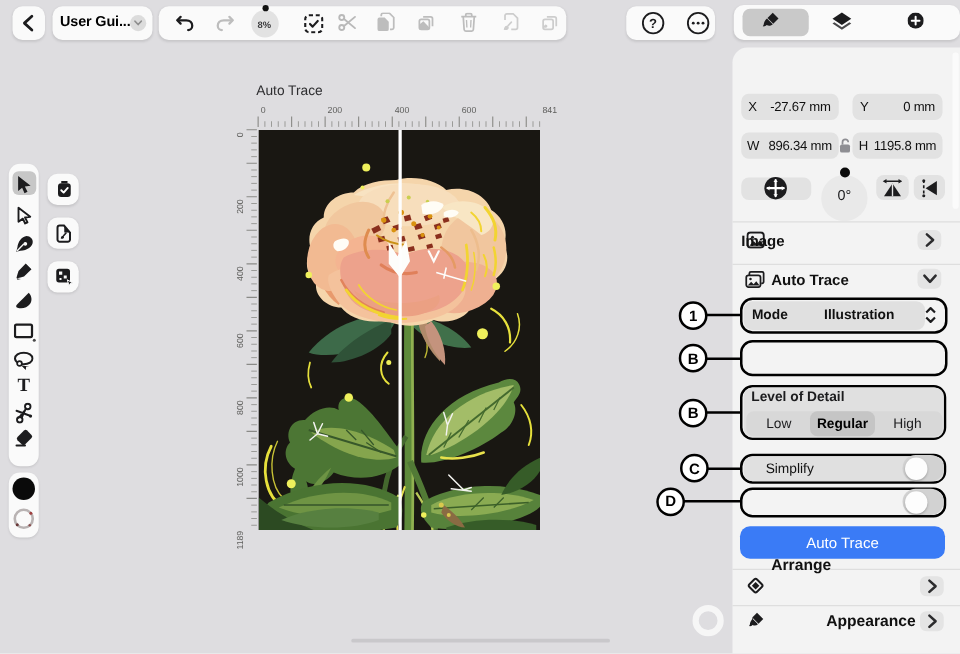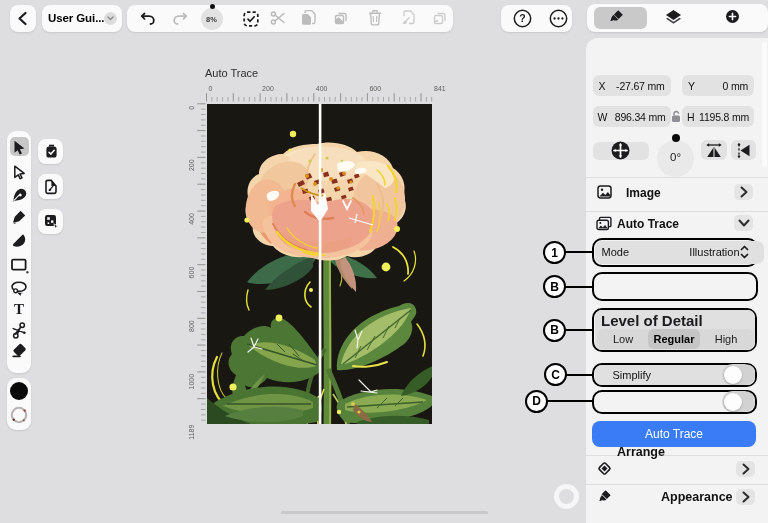--- a/index.html
+++ b/index.html
@@ -438,21 +438,21 @@
     <path d="M13.5 2.8 V14.2 L4.5 8.5 Z" fill="#1c1c1e"></path>
   </svg>
 
   <div class="sep" style="top:176.5px;"></div>
 
   <svg class="abs" style="left:597px;top:185px;" width="15" height="14" viewBox="0 0 15 14">
     <rect x="1" y="1" width="13" height="12" rx="2.4" fill="none" stroke="#1c1c1e" stroke-width="1.5"></rect>
     <circle cx="5" cy="4.8" r="1.2" fill="#1c1c1e"></circle>
     <path d="M2.5 11.5 l3.4-3.8 2.4 2.4 2.6-3 2.6 3.4 v1 z" fill="#1c1c1e"></path>
   </svg>
-  <div class="rowlbl" style="left:626px;top:186px;">Image</div>
+  <div class="rowlbl" style="left:593px;top:186px;">Image</div>
   <div class="chevbtn" style="left:734px;top:184px;">
     <svg width="8" height="12" viewBox="0 0 8 12">
         <path d="M1.5 1.5 L6.5 6 L1.5 10.5" fill="none" stroke="#2c2c2e" stroke-width="2" stroke-linecap="round" stroke-linejoin="round"></path>
       </svg>
   </div>
   <div class="sep" style="top:210.5px;"></div>
 
   <svg class="abs" style="left:596px;top:216px;" width="16" height="15" viewBox="0 0 16 15">
     <path d="M3.5 4 V2.6 a1.2 1.2 0 0 1 1.2-1.2 h9 a1.2 1.2 0 0 1 1.2 1.2 v6.8 a1.2 1.2 0 0 1-1.2 1.2 H13" fill="none" stroke="#1c1c1e" stroke-width="1.4"></path>
     <rect x="1" y="4.2" width="11.4" height="9.4" rx="1.8" fill="none" stroke="#1c1c1e" stroke-width="1.4"></rect>
@@ -460,34 +460,34 @@
     <path d="M2.2 12.4 l2.7-3 2 2 2.1-2.4 2.2 2.8 v.6 z" fill="#1c1c1e"></path>
   </svg>
   <div class="rowlbl" style="left:617px;top:217px;">Auto Trace</div>
   <div class="chevbtn" style="left:734px;top:215px;">
     <svg width="12" height="8" viewBox="0 0 12 8">
         <path d="M1.5 1.5 L6 6.5 L10.5 1.5" fill="none" stroke="#2c2c2e" stroke-width="2" stroke-linecap="round" stroke-linejoin="round"></path>
       </svg>
   </div>
 
   <div class="obox" style="left:592px;top:238px;width:166px;height:28.5px;"></div>
-  <div class="ifld" style="left:594.5px;top:240.5px;width:169px;height:23.5px;">
+  <div class="ifld" style="left:594.5px;top:240.5px;width:145px;height:23.5px;font-weight:bold;">
     <span style="margin-left:7px;">Mode</span>
     <span style="margin-left:auto;margin-right:24px;">Illustration</span>
   </div>
   <svg class="abs" style="left:739px;top:245px;" width="11" height="14" viewBox="0 0 11 14">
     <path d="M2 5 L5.5 1.5 L9 5" fill="none" stroke="#1c1c1e" stroke-width="1.7" stroke-linejoin="round"></path>
     <path d="M2 9 L5.5 12.5 L9 9" fill="none" stroke="#1c1c1e" stroke-width="1.7" stroke-linejoin="round"></path>
   </svg>
 
   <div class="obox" style="left:592px;top:272px;width:166px;height:29px;"></div>
 
   <div class="obox" style="left:592px;top:307.5px;width:165px;height:44.5px;"></div>
   <div class="ifld" style="left:594.5px;top:310px;width:160px;height:39.5px;"></div>
-  <div class="abs" style="left:601px;top:312px;font-size:15px;font-weight:bold;color:#1c1c1e;">Level of Detail</div>
+  <div class="abs" style="left:601px;top:312px;font-size:11px;font-weight:bold;color:#1c1c1e;">Level of Detail</div>
   <div class="abs" style="left:597px;top:328.5px;width:157px;height:20px;border-radius:6px;background:#d8d8d8;"></div>
   <div class="abs" style="left:648px;top:328.5px;width:52px;height:20px;border-radius:6px;background:#c5c5c5;"></div>
   <div class="abs" style="left:597px;top:332.5px;width:52px;text-align:center;font-size:11px;color:#1c1c1e;">Low</div>
   <div class="abs" style="left:648px;top:332.5px;width:52px;text-align:center;font-size:11px;font-weight:bold;color:#000;">Regular</div>
   <div class="abs" style="left:700px;top:332.5px;width:52px;text-align:center;font-size:11px;color:#1c1c1e;">High</div>
 
   <div class="obox" style="left:592px;top:362.5px;width:165px;height:24px;"></div>
   <div class="ifld" style="left:594.5px;top:364.5px;width:160px;height:20px;">
     <span style="margin-left:18px;">Simplify</span>
   </div>

